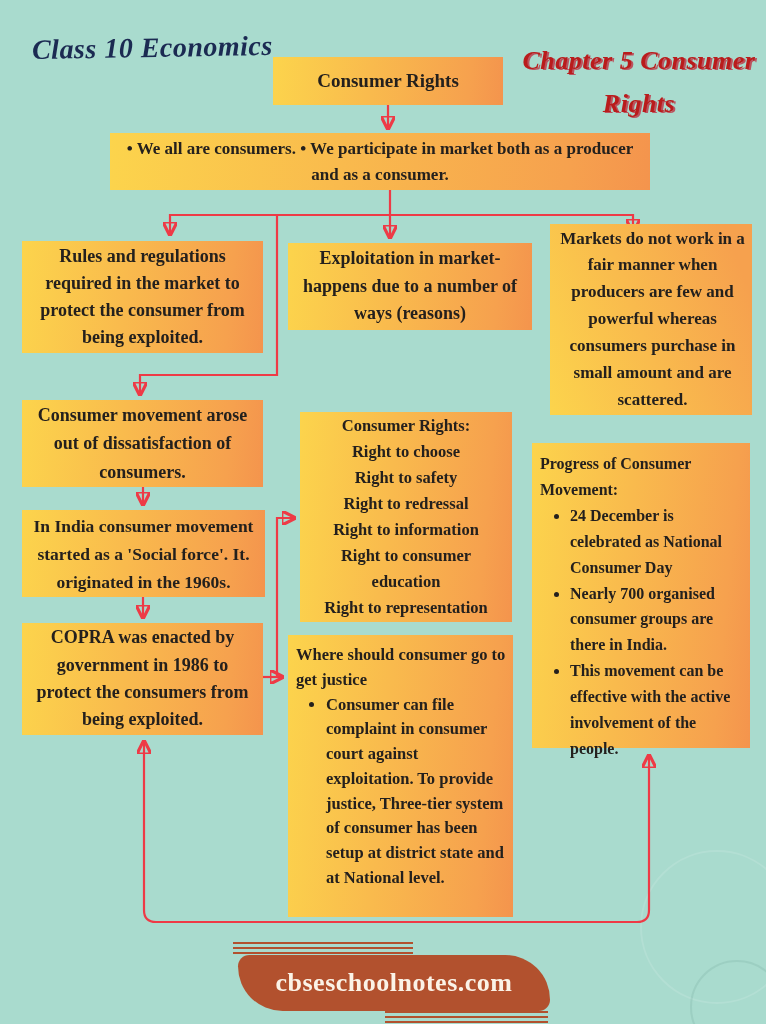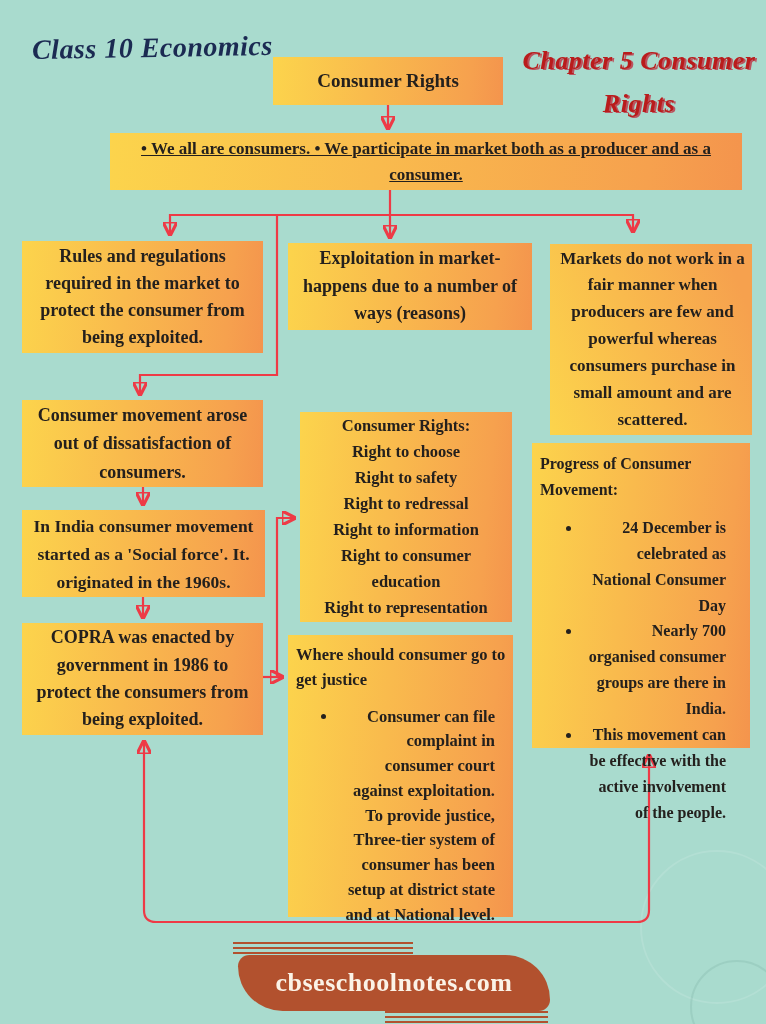--- a/index.html
+++ b/index.html
@@ -22,34 +22,34 @@
   
   .fbox{
     position:absolute;
     background:linear-gradient(95deg,#fcd44c 0%,#f6a14e 85%,#f4944d 100%);
     color:#24201d;font-weight:bold;text-align:center;
     display:flex;flex-direction:column;align-items:center;justify-content:center;
     box-sizing:border-box;padding:4px 6px;
   }
   .fbox.leftalign{align-items:flex-start;text-align:left;justify-content:flex-start;}
   #box-title        {left:273px;top:57px; width:230px;height:48px;font-size:19px;}
-  #box-intro        {left:110px;top:133px;width:632px;height:57px;font-size:17px;line-height:1.5;text-decoration:underline;}
+  #box-intro        {left:110px;top:133px;width:540px;height:57px;font-size:17px;line-height:1.5;}
   #box-rules        {left:22px; top:241px;width:241px;height:112px;font-size:18px;line-height:1.5;}
   #box-exploitation {left:288px;top:243px;width:244px;height:87px; font-size:18px;line-height:1.55;font-family:Liberation Serif, serif;}
-  #box-markets      {left:550px;top:244px;width:202px;height:191px;font-size:17px;line-height:1.58;
+  #box-markets      {left:550px;top:224px;width:202px;height:191px;font-size:17px;line-height:1.58;
                      background:linear-gradient(70deg,#fcd44c 0%,#f6a14e 90%);padding-left:9px;}
   #box-movement     {left:22px; top:400px;width:241px;height:87px; font-size:18px;line-height:1.58;}
   #box-india        {left:22px; top:510px;width:243px;height:87px; font-size:17.5px;line-height:1.6;}
   #box-copra        {left:22px; top:623px;width:241px;height:112px;font-size:18px;line-height:1.52;}
   #box-rights       {left:300px;top:412px;width:212px;height:210px;font-size:16.5px;line-height:1.58;}
   #box-justice      {left:288px;top:635px;width:225px;height:282px;font-size:16.5px;line-height:1.5;padding:8px 6px 6px 8px;}
   #box-progress     {left:532px;top:443px;width:218px;height:305px;font-size:16px;line-height:1.62;padding:8px 12px 6px 8px;}
 
   .box-head{font-weight:bold;}
-  ul.blist{margin:12px;padding:0 0 0 30px;list-style:disc;text-align:right;}
+  ul.blist{margin:0;padding:0 0 0 30px;list-style:disc;text-align:left;}
   ul.blist li{margin:0;}
   ul.plain{margin:0;padding:0;list-style:none;text-align:center;width:100%;}
 
   
   #arrows{position:absolute;left:0;top:0;width:766px;height:1024px;pointer-events:none;}
   #arrows path{stroke:#ee3a46;stroke-width:2.2;fill:none;}
 
   
   #pill{
     position:absolute;left:238px;top:955px;width:312px;height:56px;

